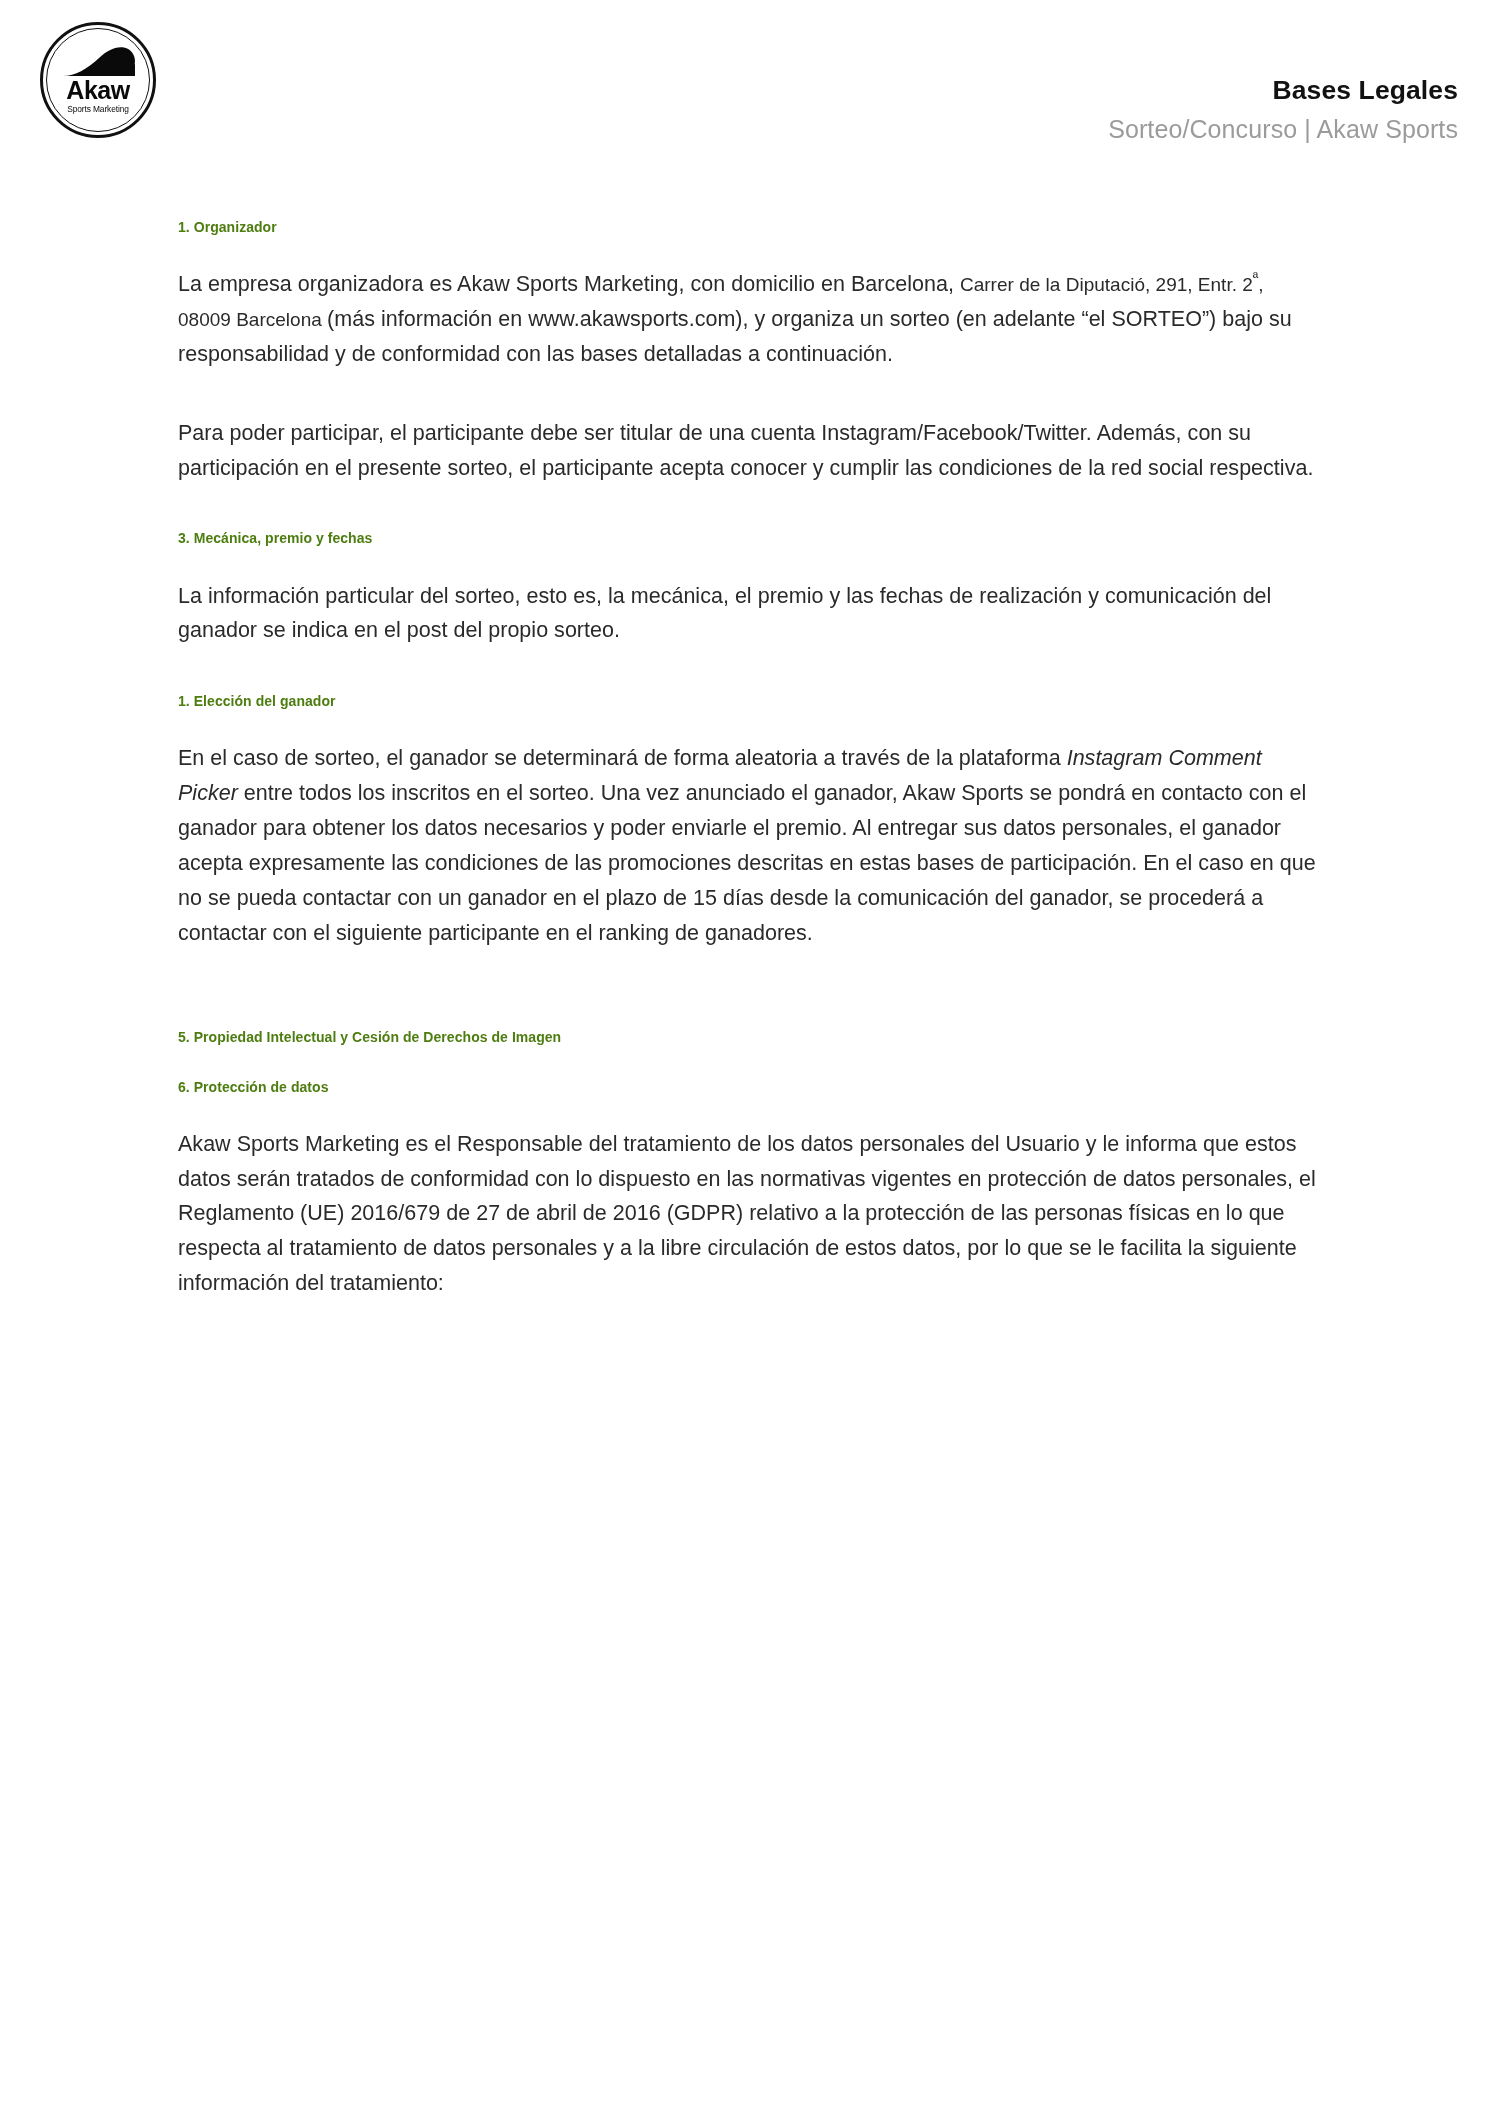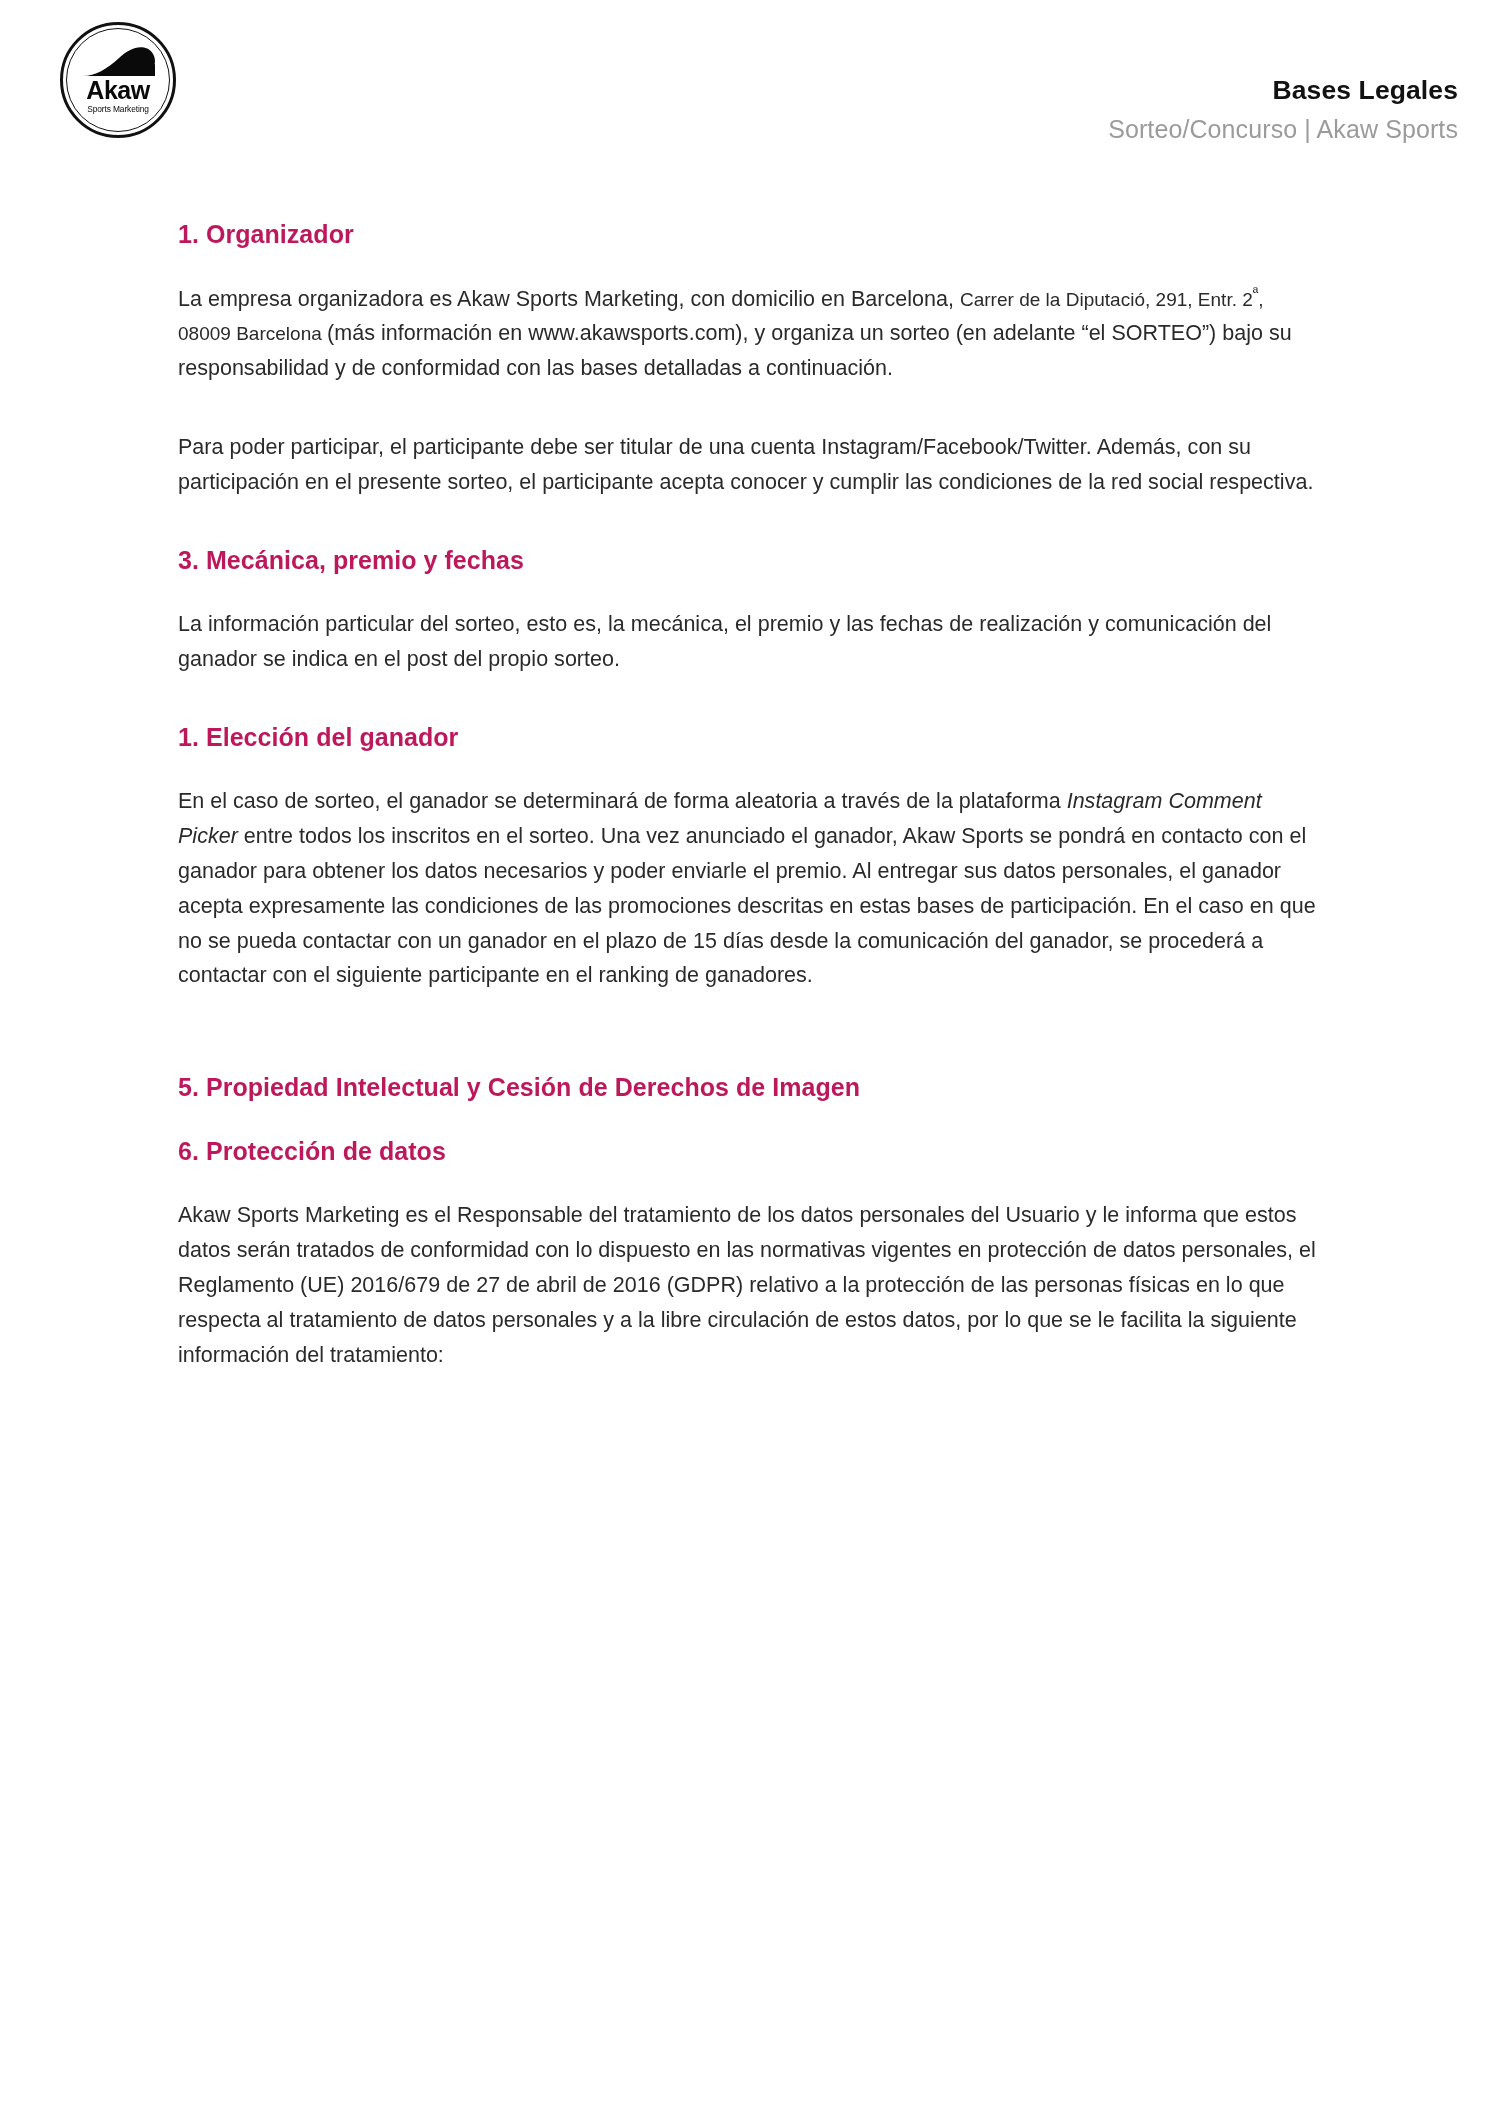--- a/index.html
+++ b/index.html
@@ -28,21 +28,21 @@
   
   .page-header {
     position: absolute;
     top: 0;
     left: 0;
     right: 0;
     height: 190px;
     display: flex;
     align-items: flex-start;
     justify-content: space-between;
-    padding: 22px 42px 0 60px;
+    padding: 22px 42px 0 40px;
     box-sizing: border-box;
   }
 
   .brand-logo {
     position: relative;
     width: 116px;
     height: 116px;
     flex: 0 0 auto;
   }
   .brand-logo .ring-outer {
@@ -115,23 +115,23 @@
 
   
   .content {
     position: absolute;
     top: 218px;
     left: 178px;
     width: 1140px;
   }
 
   h2.section-heading {
-    font-size: 25px;
+    font-size: 14px;
     font-weight: 700;
-    color: #be185d;
+    color: #4d7c0f;
     margin: 0 0 31px 0;
     letter-spacing: 0.05px;
     line-height: 1.3;
   }
 
   p.body-text {
     font-size: 21.5px;
     font-weight: 400;
     color: #2a2a2a;
     line-height: 1.62;

